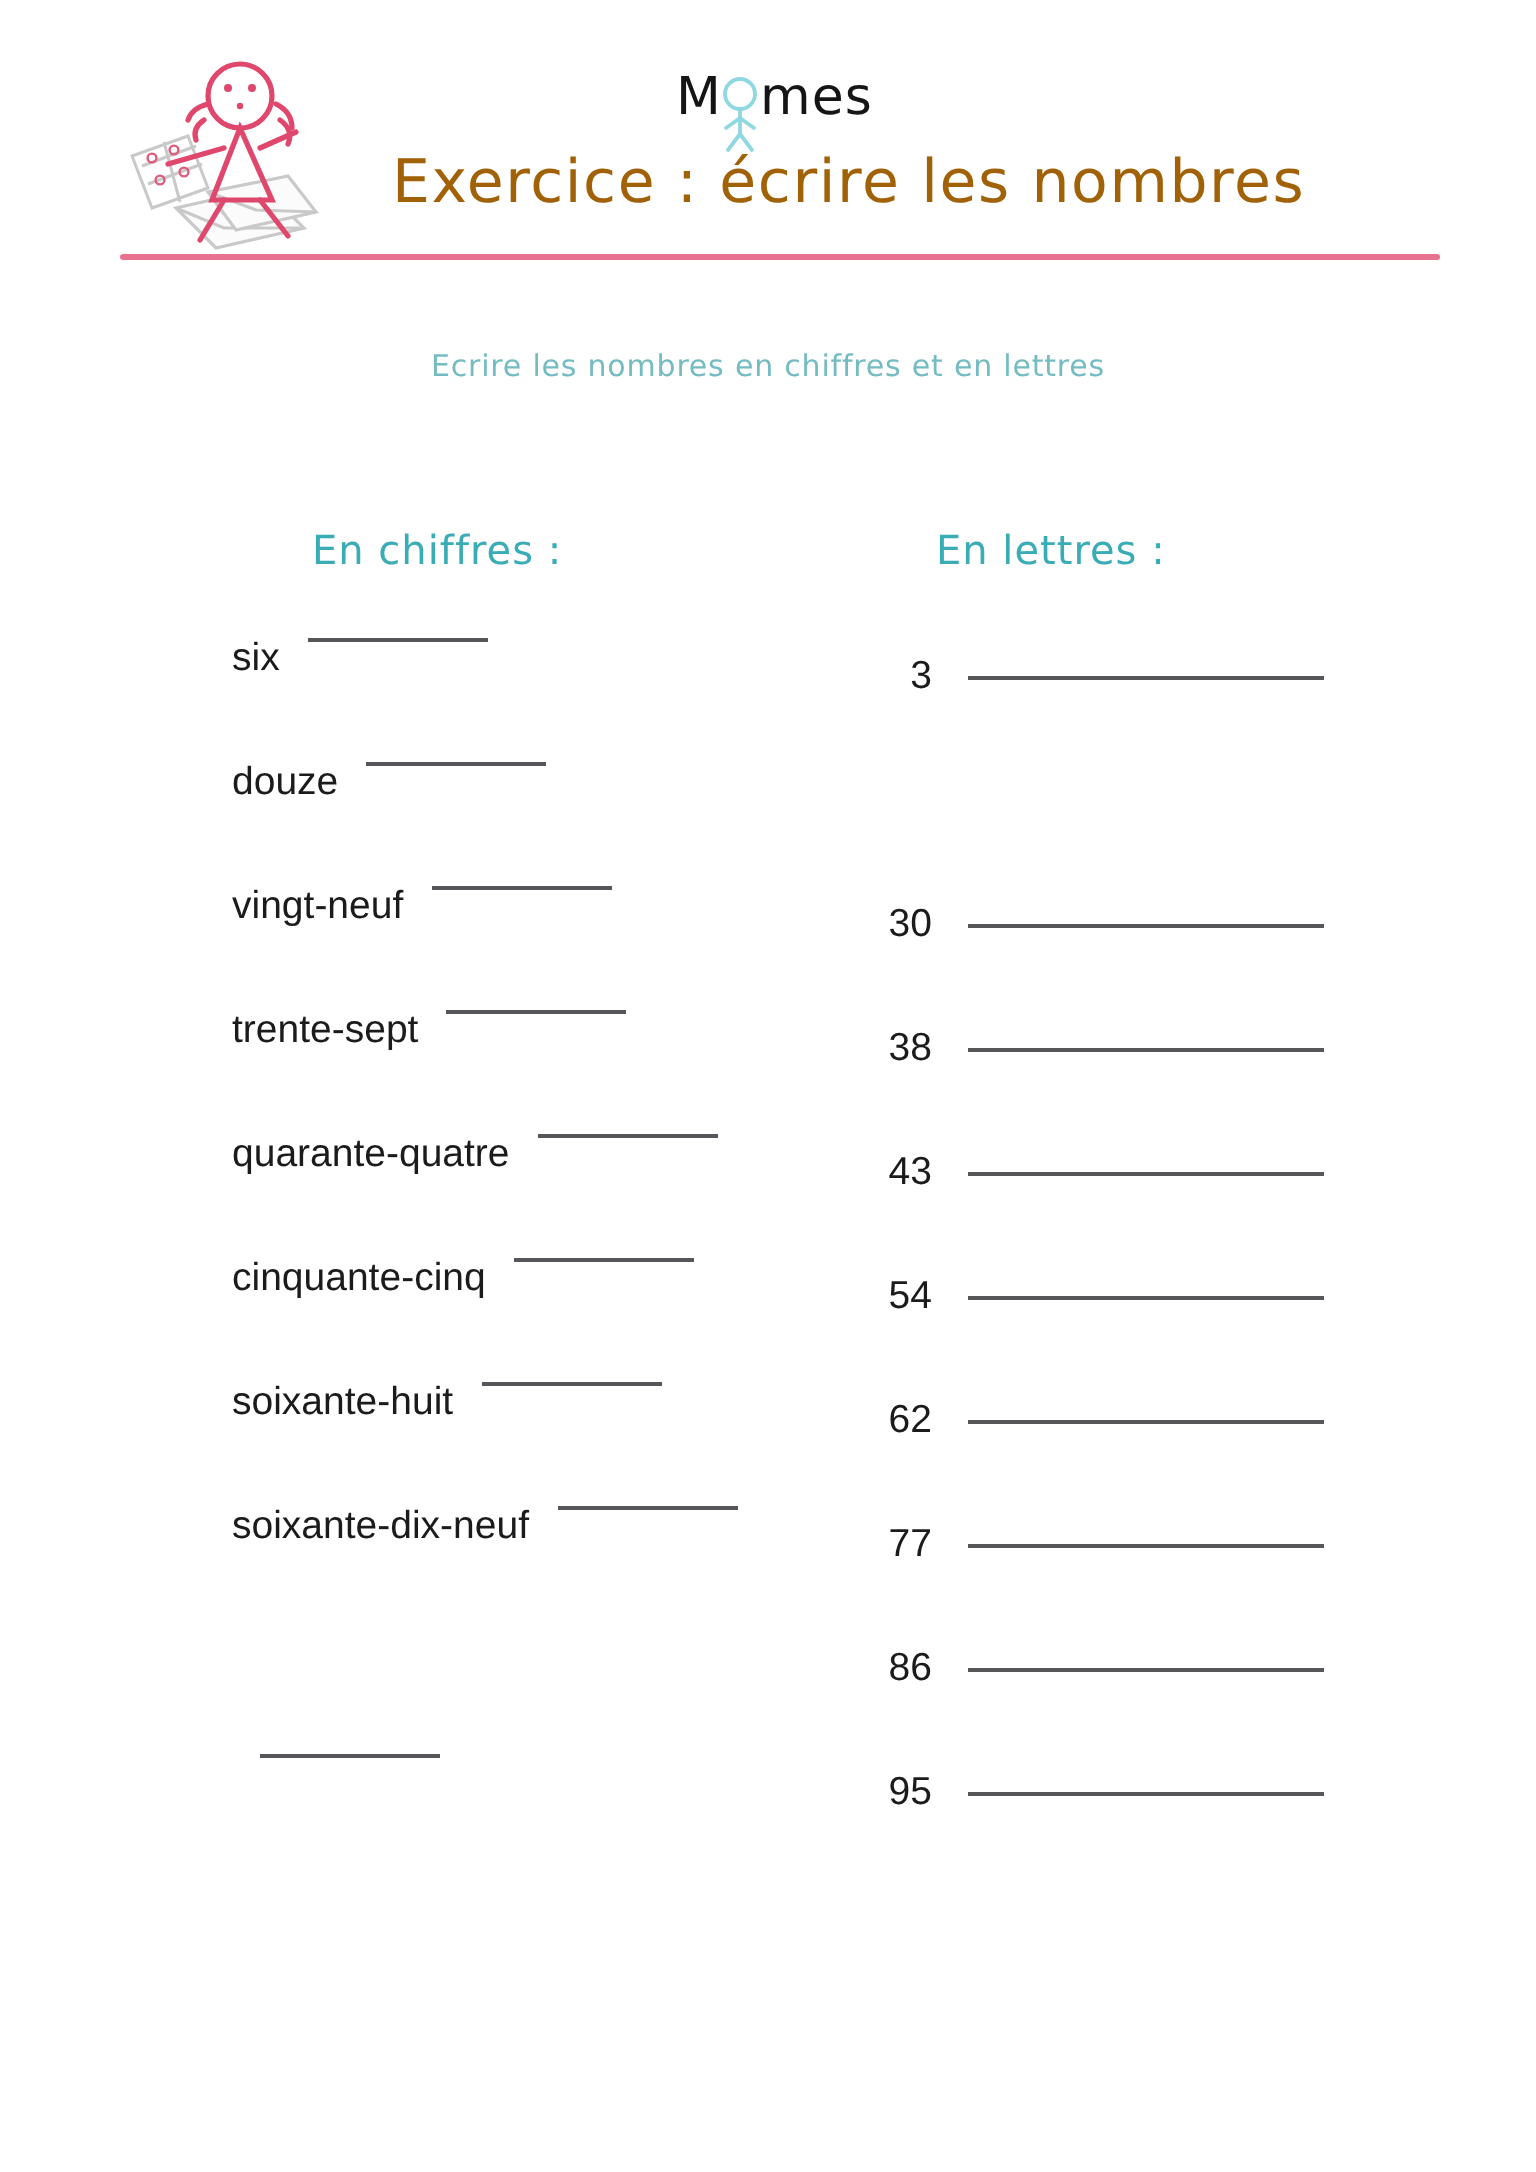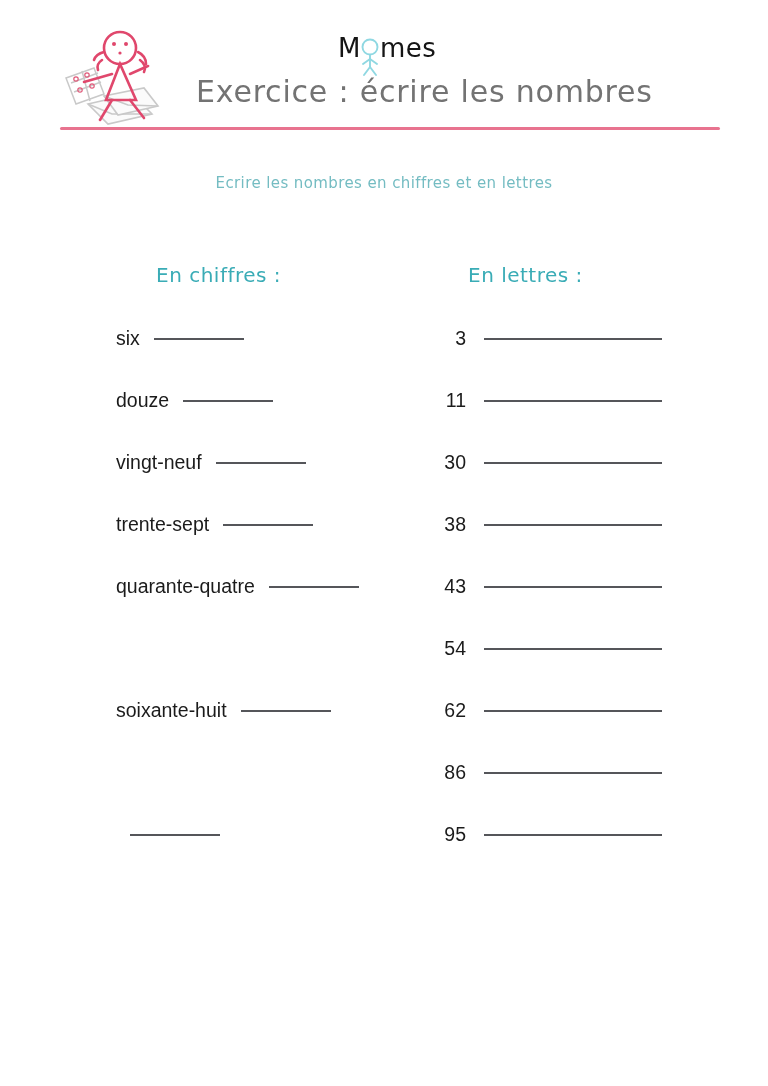--- a/index.html
+++ b/index.html
@@ -41,21 +41,21 @@
   }
 
   .worksheet-title {
     position: absolute;
     left: 196px;
     top: 74px;
     width: 540px;
     font-size: 30px;
     font-weight: 400;
     letter-spacing: 0.8px;
-    color: #737373;
+    color: #a16207;
     font-family: "DejaVu Sans", sans-serif;
     white-space: nowrap;
   }
 
   .header-rule {
     position: absolute;
     left: 60px;
     top: 127px;
     width: 660px;
     height: 3px;
@@ -103,21 +103,20 @@
   }
 
   
   .words-cell {
     position: absolute;
     left: 116px;
     top: 0;
     width: 300px;
     height: 40px;
     display: flex;
-    align-items: center;
   }
   .word-label {
     font-size: 19.5px;
     color: #1b1b1b;
     white-space: nowrap;
     font-family: "Liberation Sans", sans-serif;
   }
   .answer-blank {
     flex: 0 0 auto;
     margin-left: 14px;
@@ -236,24 +235,20 @@
       <div class="numbers-cell">
         <span class="number-label">3</span>
         <span class="answer-line-long"></span>
       </div>
     </div>
     <div class="exercise-row">
       <div class="words-cell">
         <span class="word-label">douze</span>
         <span class="answer-blank"></span>
       </div>
-      <div class="numbers-cell">
-        <span class="number-label">11</span>
-        <span class="answer-line-long"></span>
-      </div>
     </div>
     <div class="exercise-row">
       <div class="words-cell">
         <span class="word-label">vingt-neuf</span>
         <span class="answer-blank"></span>
       </div>
       <div class="numbers-cell">
         <span class="number-label">30</span>
         <span class="answer-line-long"></span>
       </div>
@@ -272,36 +267,50 @@
       <div class="words-cell">
         <span class="word-label">quarante-quatre</span>
         <span class="answer-blank"></span>
       </div>
       <div class="numbers-cell">
         <span class="number-label">43</span>
         <span class="answer-line-long"></span>
       </div>
     </div>
     <div class="exercise-row">
+      <div class="words-cell">
+        <span class="word-label">cinquante-cinq</span>
+        <span class="answer-blank"></span>
+      </div>
       <div class="numbers-cell">
         <span class="number-label">54</span>
         <span class="answer-line-long"></span>
       </div>
     </div>
     <div class="exercise-row">
       <div class="words-cell">
         <span class="word-label">soixante-huit</span>
         <span class="answer-blank"></span>
       </div>
       <div class="numbers-cell">
         <span class="number-label">62</span>
         <span class="answer-line-long"></span>
       </div>
     </div>
     <div class="exercise-row">
+      <div class="words-cell">
+        <span class="word-label">soixante-dix-neuf</span>
+        <span class="answer-blank"></span>
+      </div>
+      <div class="numbers-cell">
+        <span class="number-label">77</span>
+        <span class="answer-line-long"></span>
+      </div>
+    </div>
+    <div class="exercise-row">
       <div class="numbers-cell">
         <span class="number-label">86</span>
         <span class="answer-line-long"></span>
       </div>
     </div>
     <div class="exercise-row">
       <div class="words-cell">
         <span class="answer-blank"></span>
       </div>
       <div class="numbers-cell">

